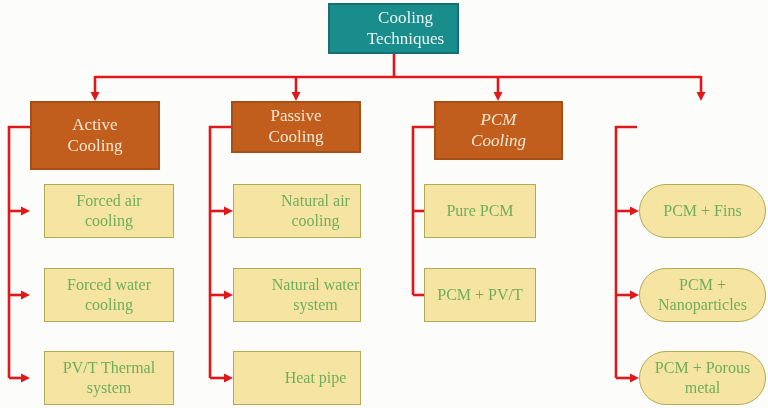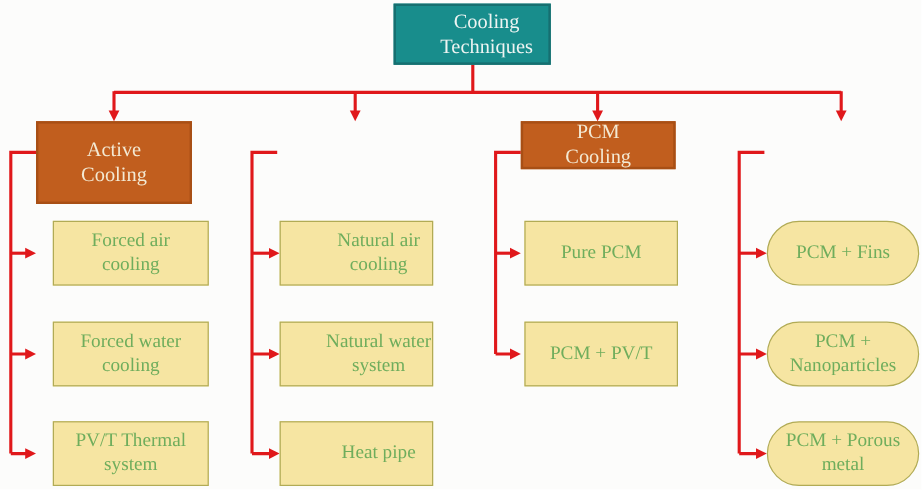--- a/index.html
+++ b/index.html
@@ -49,26 +49,26 @@
     color: var(--leaf-text, #6fad5c);
     font-size: 16px;
   }
   .leaf-node .lbl { max-width: 110px; }
 
   
   #n-root   { left: 328px; top: 3px;   width: 131px; height: 51px; padding-left: 24px; }
   
   #n-h0 { left: 30px;  top: 101px; width: 130px; height: 69px; }
   #n-h1 { left: 231px; top: 101px; width: 130px; height: 52px; }
-  #n-h2 { left: 434px; top: 101px; width: 129px; height: 40px; }
+  #n-h2 { left: 434px; top: 101px; width: 129px; height: 59px; font-style: italic; }
   #n-h3 { left: 639px; top: 101px; width: 127px; height: 52px; }
   
   .c0 { left: 44px;  width: 130px; }
   .c1 { left: 233px; width: 128px; padding-left: 37px; }
-  .c2 { left: 437px; width: 128px; }
+  .c2 { left: 424px; width: 112px; }
   .c3 { left: 639px; width: 127px; border-radius: 27px; }
   .r0 { top: 184px; height: 54px; }
   .r1 { top: 268px; height: 54px; }
   .r2 { top: 351px; height: 54px; }
 </style>
 </head>
 <body>
 
 <div id="canvas">
 
@@ -108,20 +108,23 @@
     </g>
   </svg>
 
   <div class="node root-node" id="n-root">
     <span class="lbl">Cooling Techniques</span>
   </div>
 
   <div class="node header-node" id="n-h0">
     <span class="lbl">Active Cooling</span>
   </div>
+  <div class="node header-node" id="n-h1">
+    <span class="lbl">Passive Cooling</span>
+  </div>
   <div class="node header-node" id="n-h2">
     <span class="lbl">PCM Cooling</span>
   </div>
 
   <div class="node leaf-node c0 r0">
     <span class="lbl">Forced air cooling</span>
   </div>
   <div class="node leaf-node c0 r1">
     <span class="lbl">Forced water cooling</span>
   </div>

